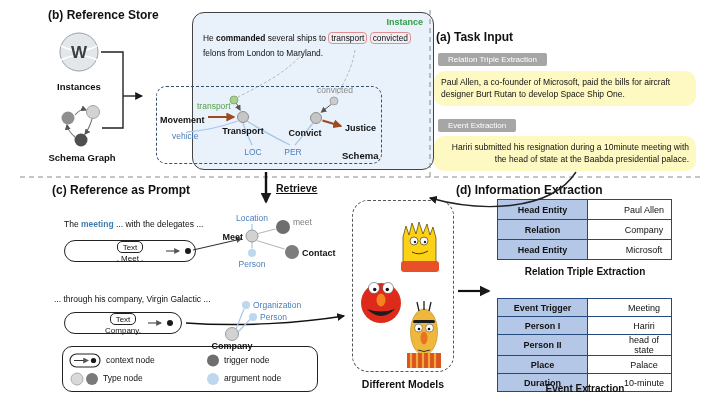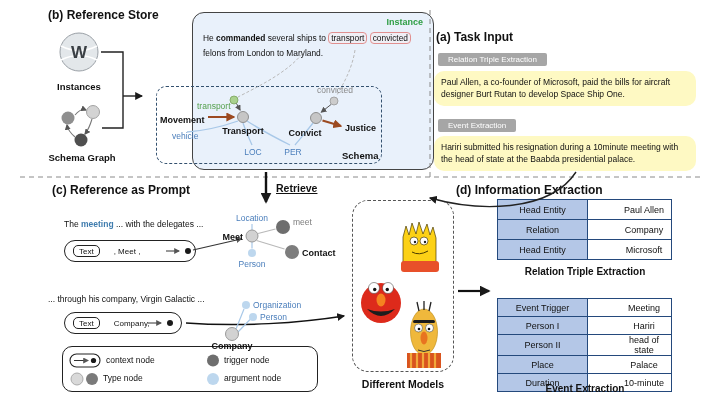--- a/index.html
+++ b/index.html
@@ -9,29 +9,29 @@
   .sec-title { font-weight:bold; font-size:12px; color:#111; white-space:nowrap;text-align:center; }
   .sentence { font-size:8.4px; color:#111; line-height:1.75; }
   .bold { font-weight:bold; }
   .red-box { border:1px solid #e09090; border-radius:4px; padding:0 2px; background:rgba(255,235,235,.35); }
   .schema-dash { border:1.3px dashed #33506e; border-radius:10px; }
   .badge { background:#a6a6a6; color:#fff; font-size:8px; padding:2px 10px; border-radius:2px; display:inline-block; white-space:nowrap; }
   .task-box { background:#fef9c3; border-radius:10px; font-size:8.5px; line-height:1.45; padding:5px 7px; color:#111; }
   .retrieve-label { font-weight:bold; font-size:10.5px; color:#111;text-decoration:underline; }
   .small-sent { font-size:8.5px; color:#111; white-space:nowrap; }
   .blue-bold { color:#3f7cae; font-weight:bold; }
-  .stadium { border:1.3px solid #222; border-radius:12px; display:flex; align-items:center; gap:14px; padding:0 8px; font-size:8px; background:#fff; color:#111; }
+  .stadium { border:1.3px solid #222; border-radius:12px; display:flex; align-items:center; gap:1px; padding:0 8px; font-size:8px; background:#fff; color:#111;flex-direction:column; }
   .chip { border:1.1px solid #222; border-radius:5px; padding:0.5px 5px; font-size:8px; background:#fff; }
   .legend-box { border:1.3px solid #222; border-radius:10px; background:#fff; }
   .legend-label { font-size:8.5px; color:#111; white-space:nowrap; }
   .models-box { border:1.6px dashed #555; border-radius:16px; background:#fff; }
   .models-label { font-weight:bold; font-size:10.5px; text-align:center; color:#111; }
   .ie-table { border-collapse:collapse; font-size:9px; color:#111; }
   .ie-table td { border:1.2px solid #24497c; text-align:center; vertical-align:middle; padding:0 3px; }
-  .ie-table td.hd { width:90px; background:#b4c7e7; font-weight:normal; }
+  .ie-table td.hd { width:90px; background:#b4c7e7; font-weight:bold; }
   .ie-table td.val { width:84px; background:#fff;padding-left:32px; }
   .t1 tr { height:20px; } .t2 tr { height:18px; }
   .tbl-caption { font-weight:bold; font-size:10px; text-align:center; color:#111; }
   svg text { font-family:"Liberation Sans", sans-serif; }
 </style>
 </head>
 <body>
 
 <div id="canvas">
 
@@ -40,31 +40,31 @@
   <div class="abs" style="left:148px;top:12px;width:242px;height:158px;background:#e9f1fb;border:1.5px solid #444;border-radius:12px;margin-left:44px;">
     <div class="abs" style="right:10px;top:4px;color:#2f9e44;font-size:9px;font-weight:bold;">Instance</div>
     <div class="abs sentence" style="left:10px;top:18px;width:228px;"><span>He </span><span class="bold">commanded</span><span> several ships to </span><span class="red-box">transport</span> <span class="red-box">convicted</span><br><span> felons from London to Maryland.</span></div>
   </div>
   <div class="abs schema-dash" style="left:156px;top:86px;width:226px;height:78px;"></div>
 
   <div class="abs sec-title" style="left:436px;top:30px;">(a) Task Input</div>
   <div class="abs badge" style="left:438px;top:53px;">Relation Triple Extraction</div>
   <div class="abs task-box" style="left:434px;top:71px;width:262px;">Paul Allen, a co-founder of Microsoft, paid the bills for aircraft designer Burt Rutan to develop Space Ship One.</div>
   <div class="abs badge" style="left:438px;top:119px;">Event Extraction</div>
-  <div class="abs task-box" style="left:434px;top:136px;width:262px;">Hariri submitted his resignation during a 10minute meeting with the head of state at the Baabda presidential palace.</div>
+  <div class="abs task-box" style="left:434px;top:136px;width:262px;text-align:right;">Hariri submitted his resignation during a 10minute meeting with the head of state at the Baabda presidential palace.</div>
 
   <div class="abs retrieve-label" style="left:276px;top:182px;">Retrieve</div>
 
   <div class="abs sec-title" style="left:52px;top:183px;">(c) Reference as Prompt</div>
   <div class="abs small-sent" style="left:64px;top:219px;"><span>The </span><span class="blue-bold">meeting</span><span> ... with the delegates ...</span></div>
   <div class="abs stadium" style="left:64px;top:240px;width:132px;height:22px;">
     <span class="chip">Text</span>
     <span>, Meet ,</span>
   </div>
-  <div class="abs small-sent" style="left:48px;top:294px;">... through his company, Virgin Galactic ...</div>
+  <div class="abs small-sent" style="left:54px;top:294px;">... through his company, Virgin Galactic ...</div>
   <div class="abs stadium" style="left:64px;top:312px;width:118px;height:22px;">
     <span class="chip">Text</span>
     <span>Company,</span>
   </div>
 
   <div class="abs legend-box" style="left:62px;top:346px;width:256px;height:46px;"></div>
   <div class="abs legend-label" style="left:106px;top:355px;">context  node</div>
   <div class="abs legend-label" style="left:224px;top:355px;">trigger node</div>
   <div class="abs legend-label" style="left:103px;top:373px;">Type node</div>
   <div class="abs legend-label" style="left:224px;top:373px;">argument node</div>

